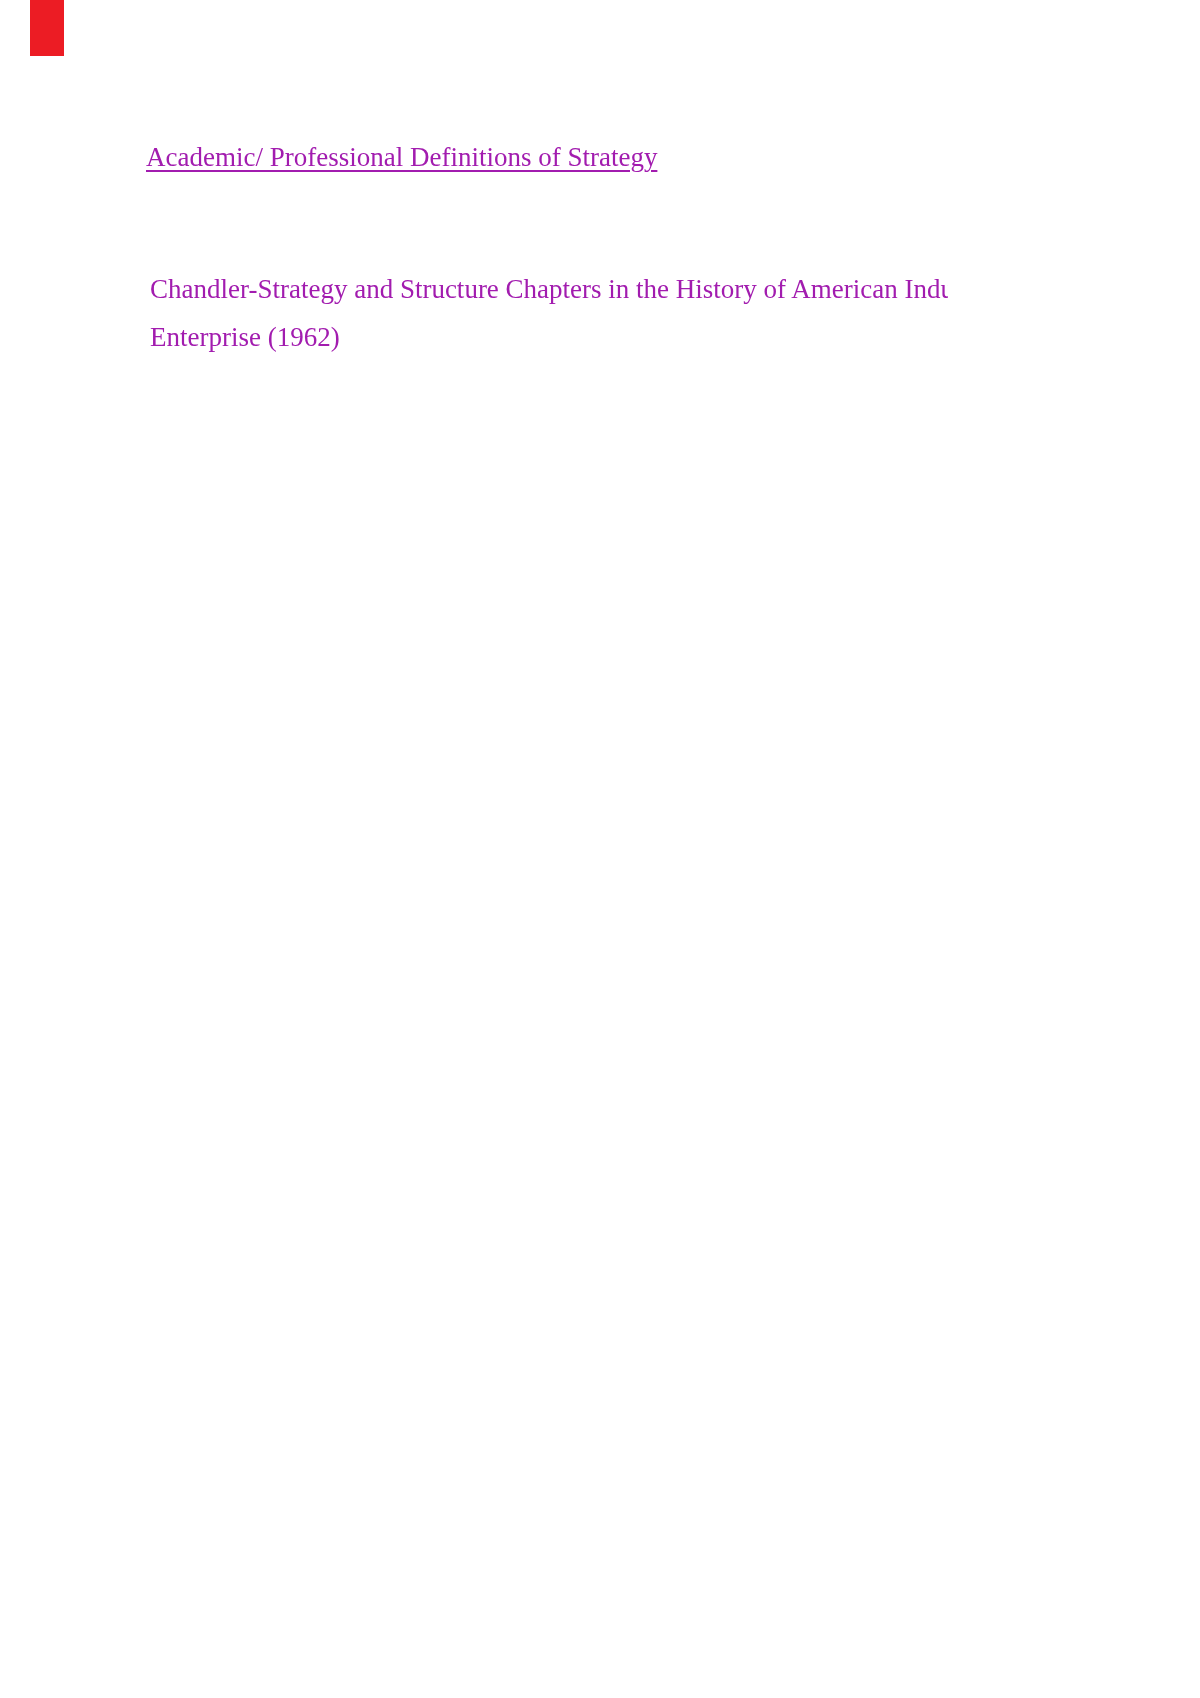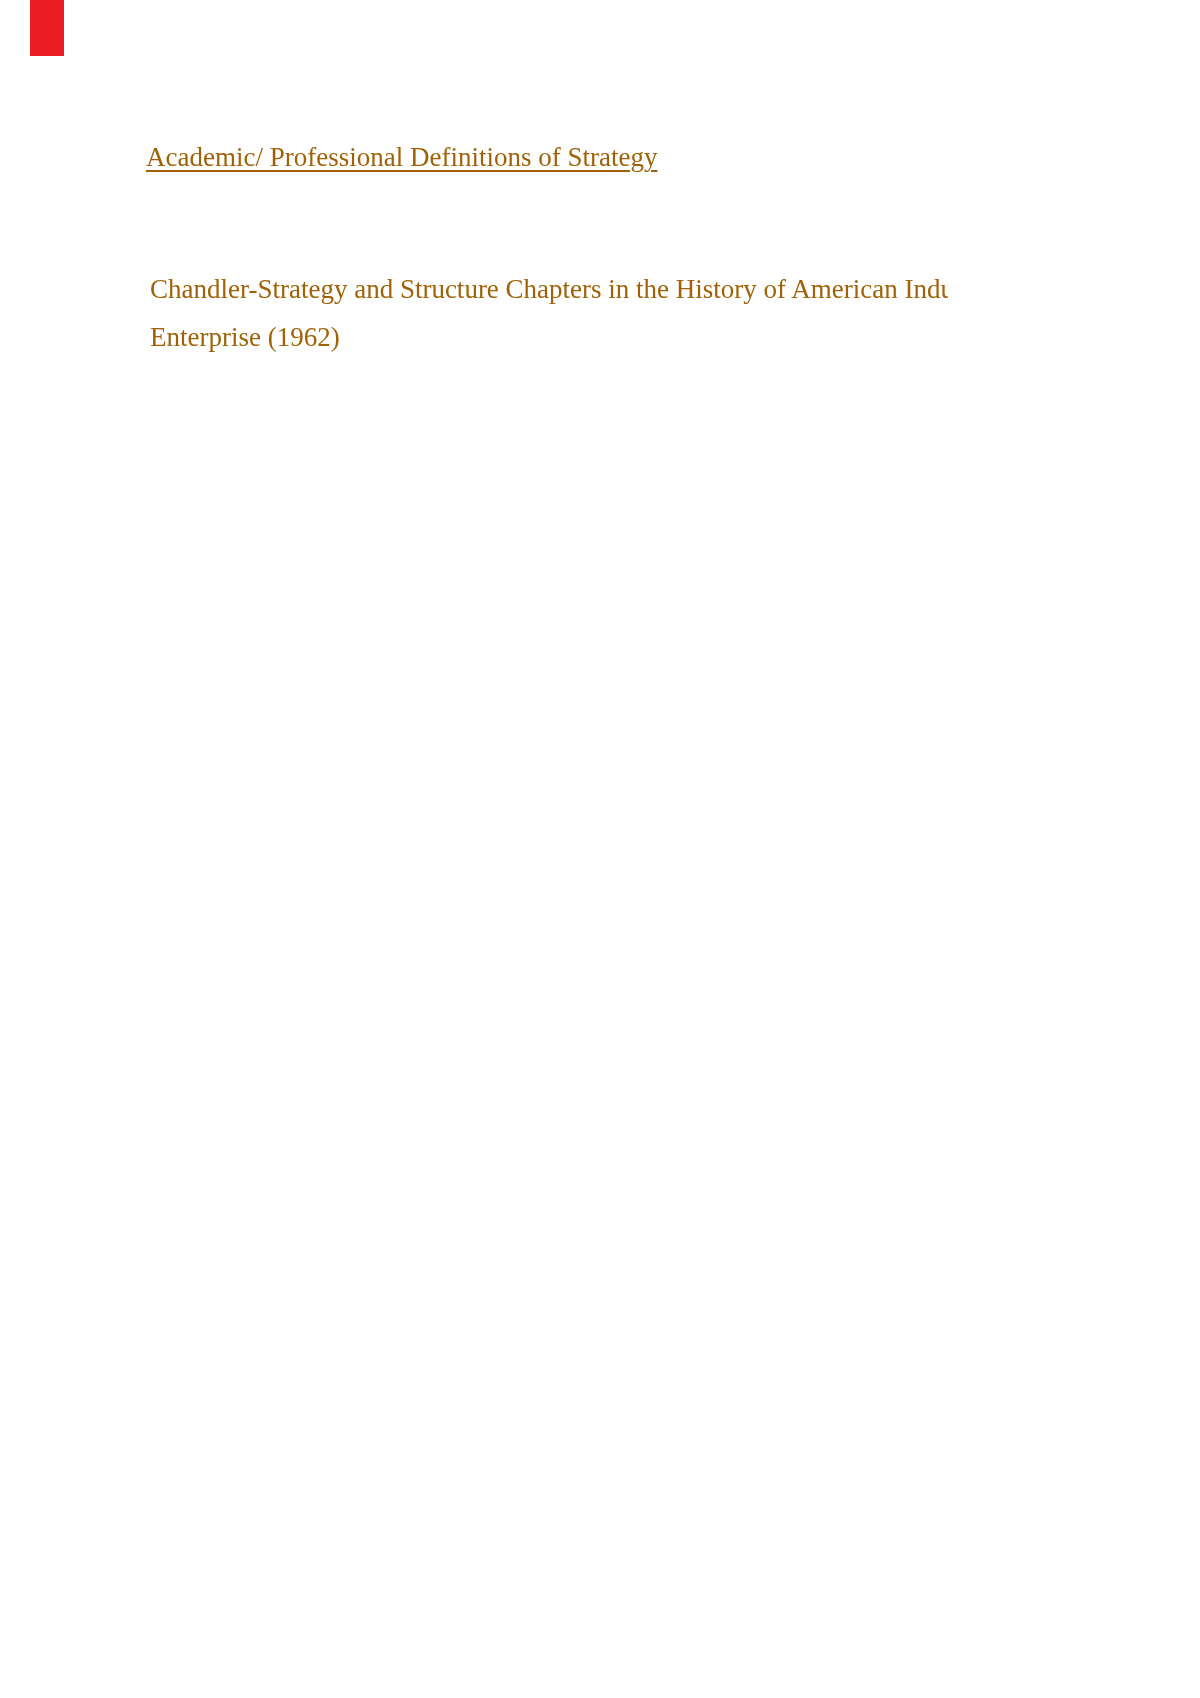--- a/index.html
+++ b/index.html
@@ -7,21 +7,21 @@
     padding: 0;
     background: #ffffff;
   }
   .page {
     position: relative;
     width: 948px;
     height: 1698px;
     background: #ffffff;
     overflow: hidden;
     font-family: "Liberation Serif", "DejaVu Serif", serif;
-    color: #a16207;
+    color: #a21caf;
   }
   .corner-marker {
     position: absolute;
     left: 30px;
     top: 0;
     width: 34px;
     height: 56px;
   }
   .content {
     position: absolute;

